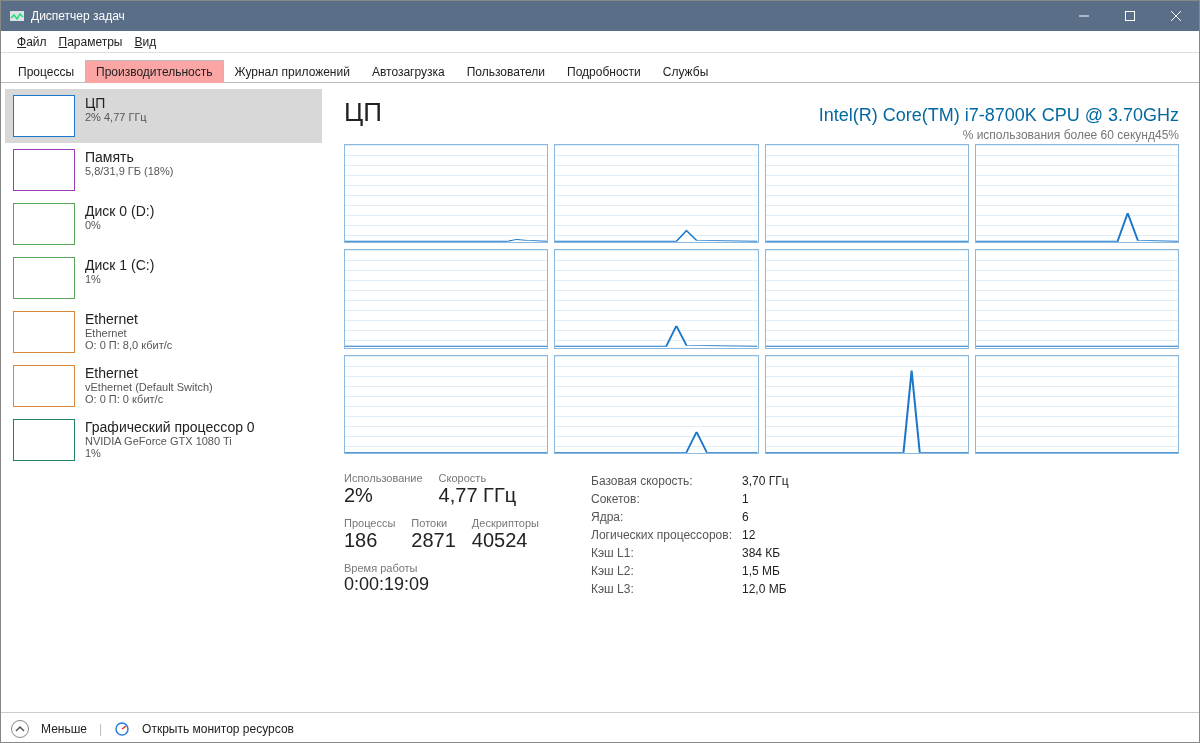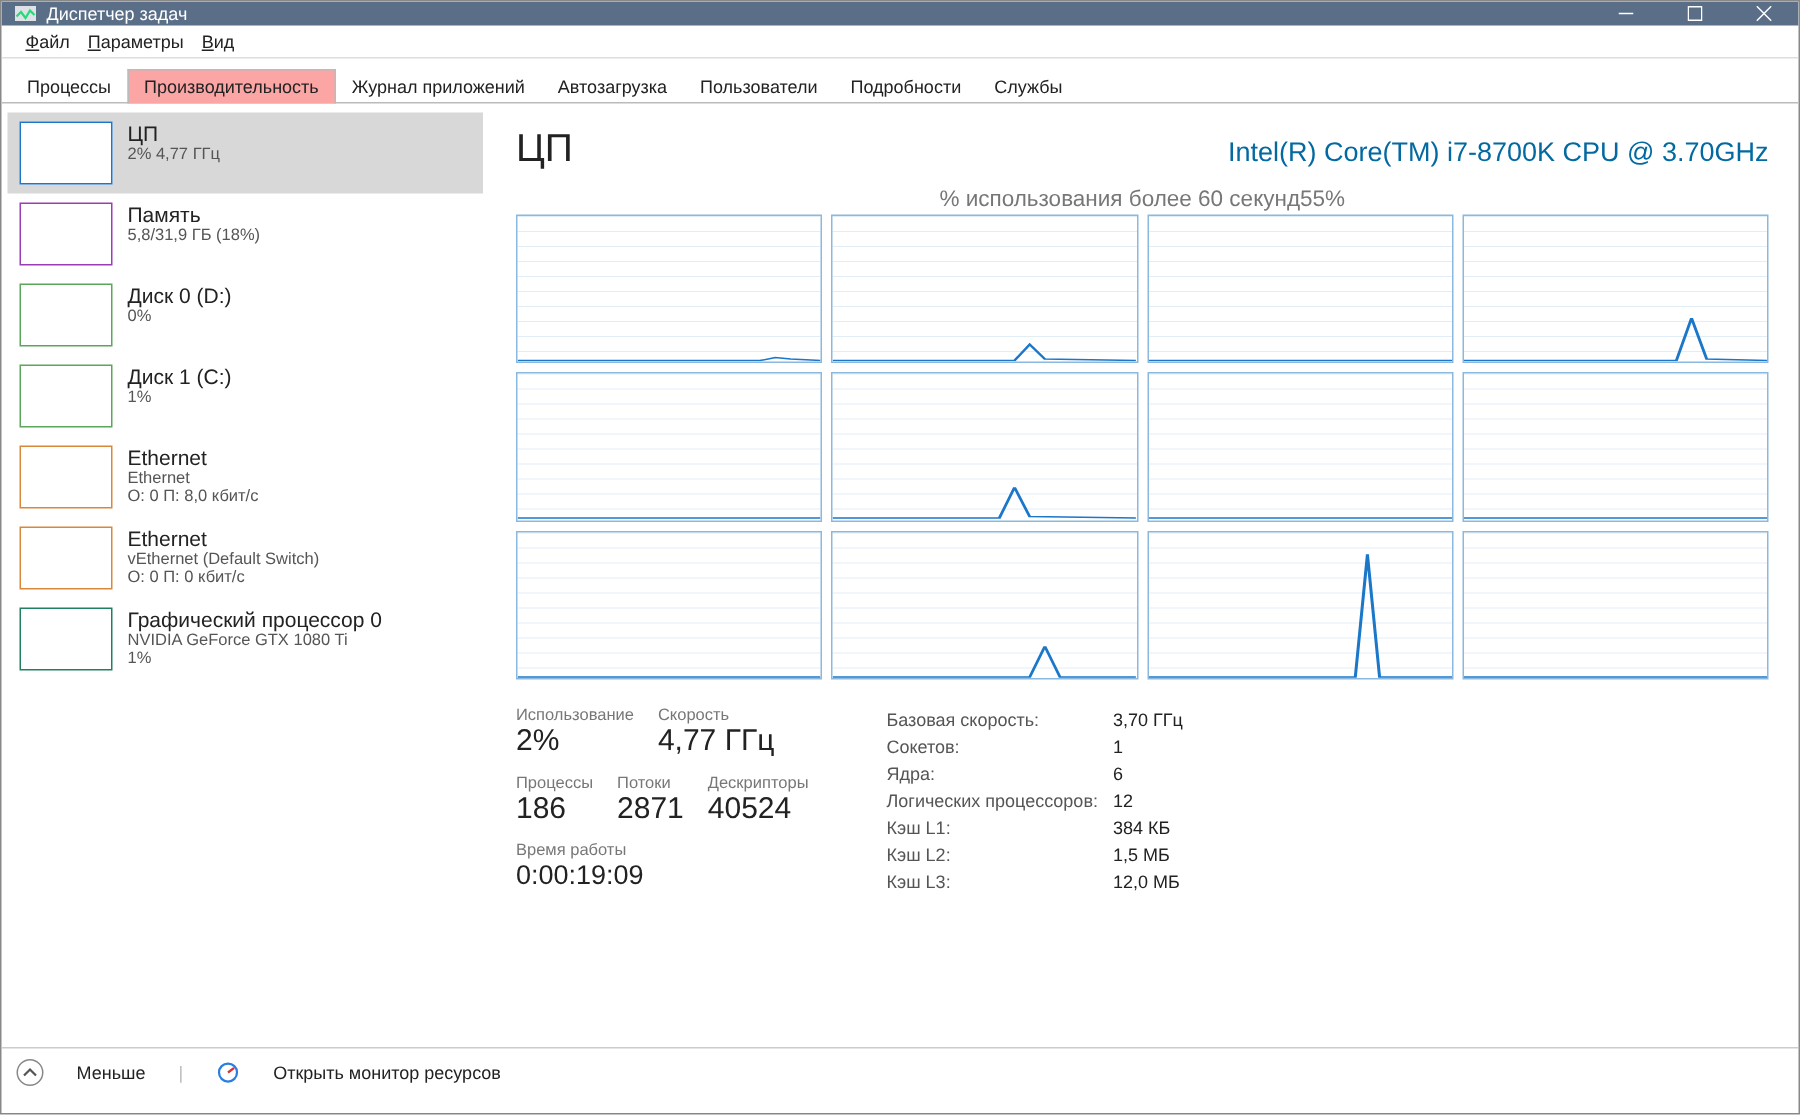--- a/index.html
+++ b/index.html
@@ -1,17 +1,17 @@
 <!DOCTYPE html>
 <html><head>
 <meta charset="utf-8">
 <style>
   * { box-sizing: border-box; margin: 0; padding: 0; }
   body { font-family: "Segoe UI", Tahoma, sans-serif; font-size: 12px; color: #222; background: #fff; width: 1200px; height: 743px; overflow: hidden; border: 1px solid #888; }
-  .titlebar { height: 16px; background: #5b6e87; color: #fff; display: flex; align-items: center; padding: 0 0 0 8px; }
+  .titlebar { height: 30px; background: #5b6e87; color: #fff; display: flex; align-items: center; padding: 0 0 0 8px; }
   .titlebar .icon { width: 16px; height: 16px; margin-right: 6px; }
   .titlebar .title { flex: 1; font-size: 12px; }
   .win-btn { width: 46px; height: 30px; display: flex; align-items: center; justify-content: center; color: #fff; }
   .menubar { height: 22px; display: flex; align-items: center; gap: 12px; padding: 0 16px; border-bottom: 1px solid #ddd; }
   .menubar span { text-decoration: underline; text-decoration-color: transparent; cursor: default; }
   .menubar span:first-letter { text-decoration: underline; }
   .tabs { display: flex; align-items: flex-end; padding: 6px 6px 0 6px; border-bottom: 1px solid #bbb; gap: 0; }
   .tab { padding: 4px 10px; border: 1px solid transparent; border-bottom: none; cursor: default; position: relative; top: 1px; }
   .tab.active { border-color: #bbb; background: #fca5a5; }
   .content { display: flex; height: calc(100% - 30px - 22px - 28px - 32px); }
@@ -23,36 +23,36 @@
   .thumb.mem { border-color: #9b3db5; }
   .thumb.disk { border-color: #5aa65a; }
   .thumb.net { border-color: #d9873a; }
   .thumb.gpu { border-color: #208060; }
   .side-text .h { font-size: 14px; }
   .side-text .s { color: #555; font-size: 11px; }
   .main { flex: 1; padding: 14px 20px 8px 18px; overflow: hidden; }
   .main-head { display: flex; justify-content: space-between; align-items: baseline; }
   .main-head h1 { font-size: 26px; font-weight: 400; }
   .main-head .model { font-size: 18px; color: #0369a1; }
-  .chart-label-row { display: flex; justify-content: center; color: #777; font-size: 15px; margin-top: 10px; }
+  .chart-label-row { display: flex; justify-content: flex-end; color: #777; font-size: 12px; }
   .chart-grid { display: grid; grid-template-columns: repeat(4, 1fr); grid-template-rows: repeat(3, 1fr); gap: 6px; height: 310px; margin-top: 2px; }
   .chart-cell { border: 1px solid #8bb8de; position: relative; overflow: hidden; }
   .chart-cell .gridlines { position: absolute; inset: 0; background-image: linear-gradient(to bottom, rgba(139,184,222,0.25) 1px, transparent 1px); background-size: 100% 10px; }
   .chart-cell svg { position: absolute; inset: 0; width: 100%; height: 100%; }
   .stats { display: flex; gap: 40px; margin-top: 18px; }
   .stats-left .row { display: flex; gap: 16px; margin-bottom: 10px; }
   .stats-left .lbl { color: #777; font-size: 11px; }
   .stats-left .val { font-size: 20px; }
   .stats-right { margin-left: 12px; }
   .stats-right table { border-collapse: collapse; }
   .stats-right td { padding: 2px 10px 2px 0; font-size: 12px; color: #555; }
   .stats-right td.v { color: #222; min-width: 70px; }
   .stats-right tr.hl td { outline-offset: -1px; }
   .hl-box { border: 2px solid #d4070f; padding: 1px 4px; display: inline-block; }
-  .footer { height: 32px; border-top: 1px solid #ccc; display: flex; align-items: center; gap: 22px; padding: 0 10px; }
+  .footer { height: 32px; border-top: 1px solid #ccc; display: flex; align-items: center; gap: 12px; padding: 0 10px; }
   .footer .circ { width: 18px; height: 18px; border: 1px solid #888; border-radius: 50%; display: flex; align-items: center; justify-content: center; font-size: 10px; }
   .footer .link { color: #222; }
   .footer .rm-icon { width: 16px; height: 16px; }
 </style>
 </head>
 <body>
 
 <div class="titlebar">
   <span class="icon">
     <svg viewBox="0 0 16 16">
@@ -152,21 +152,21 @@
     </div>
   </div>
 
   <div class="main">
     <div class="main-head">
       <h1>ЦП</h1>
       <div class="model">Intel(R) Core(TM) i7-8700K CPU @ 3.70GHz</div>
     </div>
     <div class="chart-label-row">
       <span>% использования более 60 секунд</span>
-      <span>55%</span>
+      <span>45%</span>
     </div>
     <div class="chart-grid">
 
       <div class="chart-cell">
           <div class="gridlines"></div>
           <svg viewBox="0 0 100 100" preserveAspectRatio="none">
             <polyline points="0,99 80,99 85,97 90,98 100,99" fill="none" stroke="#1a77c9" stroke-width="1"></polyline>
           </svg>
         </div>
       <div class="chart-cell">

